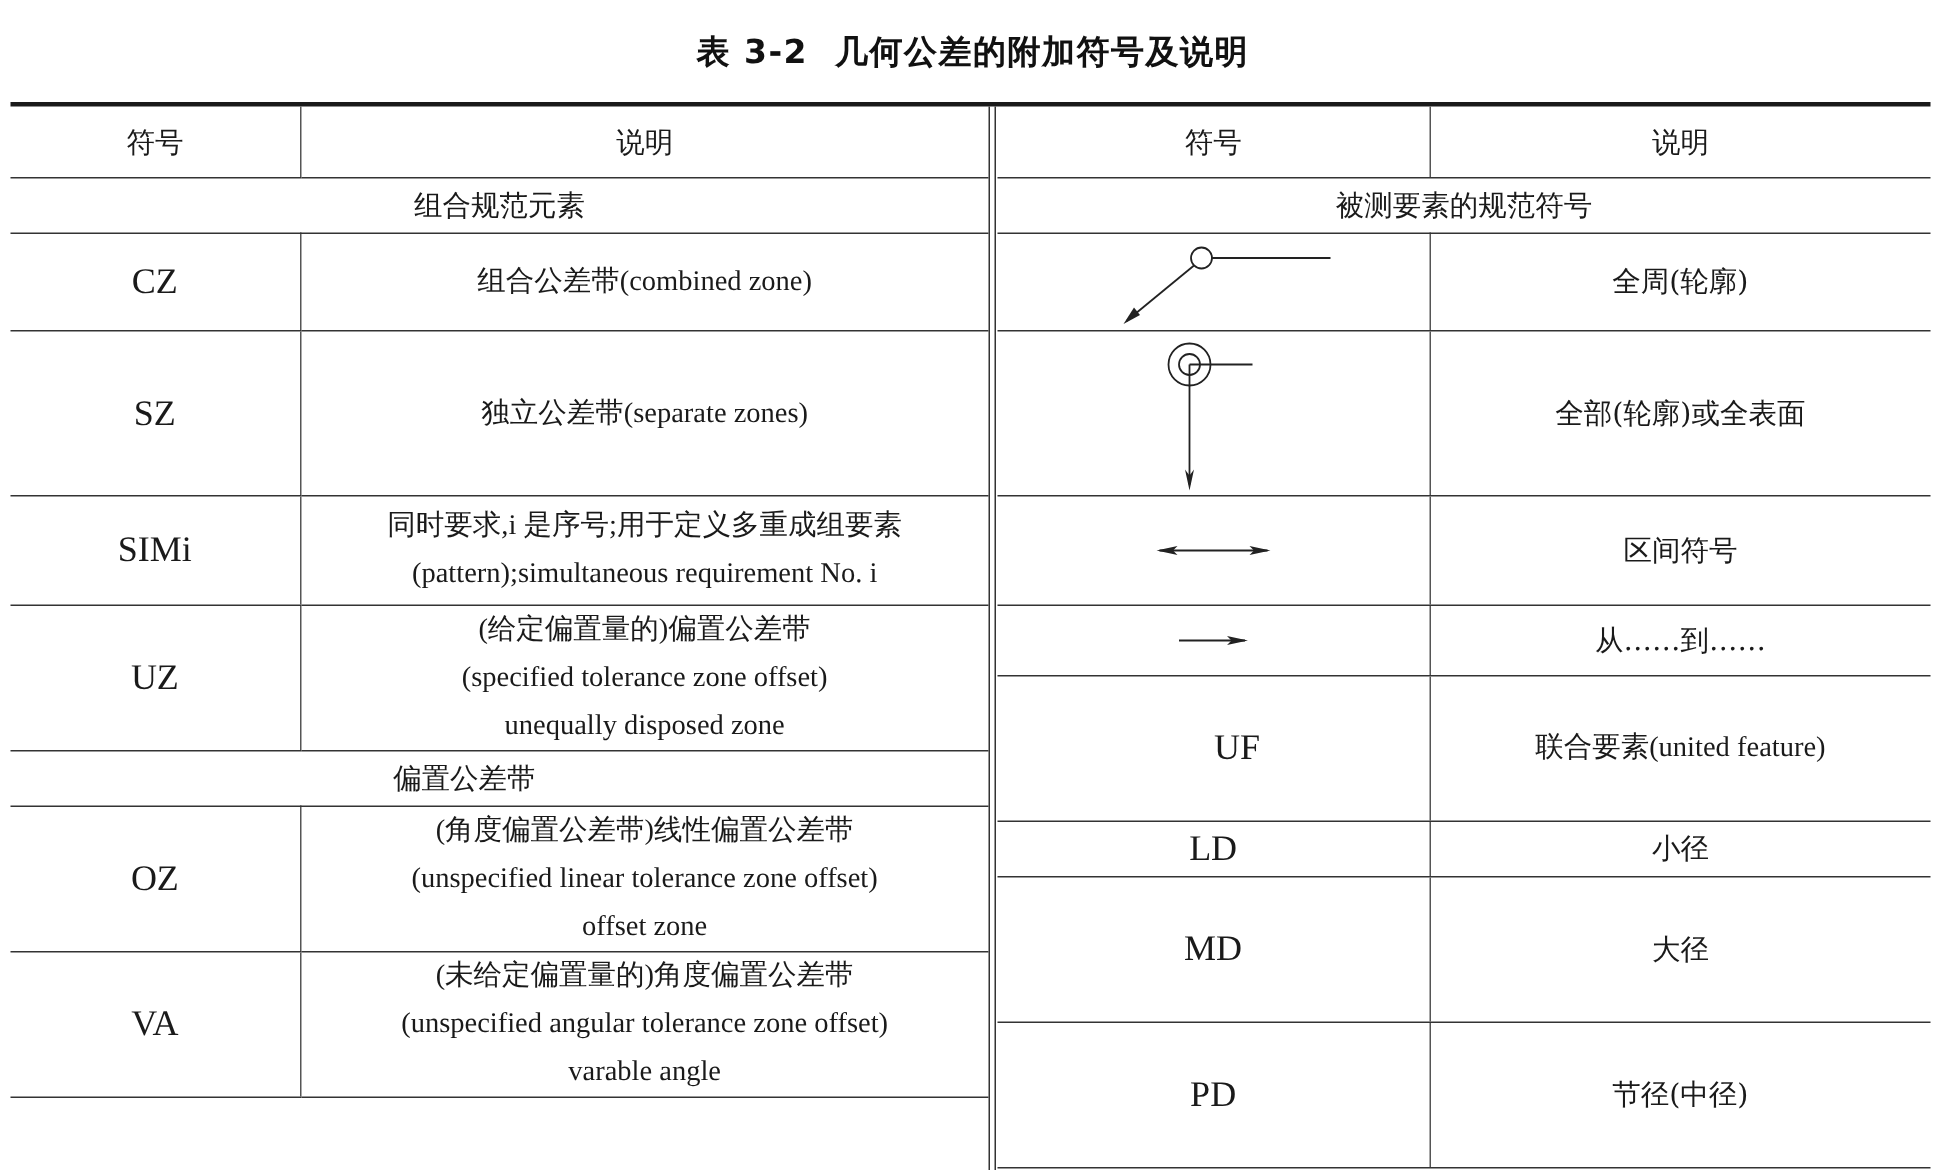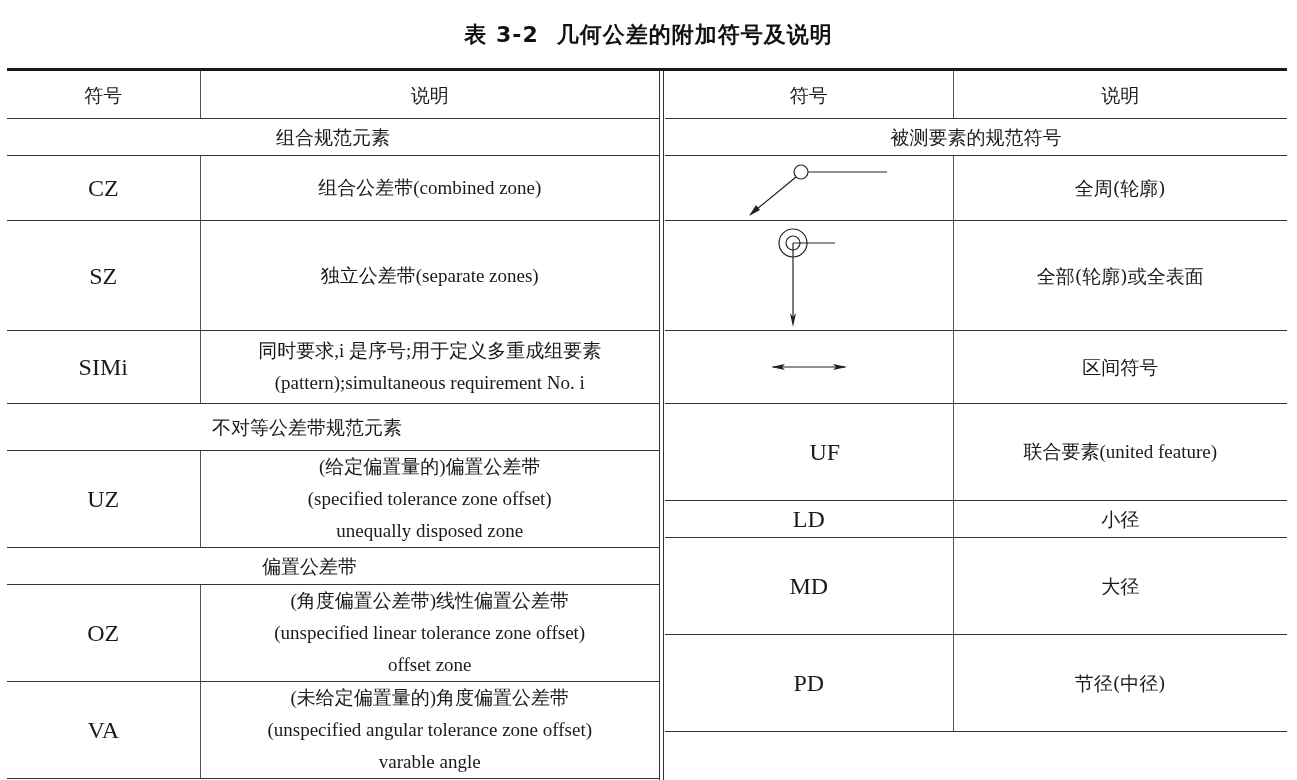--- a/index.html
+++ b/index.html
@@ -67,23 +67,20 @@
     <tr>
       <td class="sym" style="height:109px;">SZ</td>
       <td class="en">独立公差带(separate zones)</td>
     </tr>
     <tr>
       <td class="sym" style="height:72px;">SIMi</td>
       <td class="en">
         <div>同时要求,i 是序号;用于定义多重成组要素</div>
         <div>(pattern);simultaneous requirement No. i</div>
       </td>
-    </tr>
-    <tr>
-      <td colspan="2" style="height:46px; text-align:left; padding-left:205px;">不对等公差带规范元素</td>
     </tr>
     <tr>
       <td class="sym" style="height:96px;">UZ</td>
       <td class="en">
         <div>(给定偏置量的)偏置公差带</div>
         <div>(specified tolerance zone offset)</div>
         <div>unequally disposed zone</div>
       </td>
     </tr>
     <tr>
@@ -153,20 +150,29 @@
       <td style="height:72px;">
         <svg width="80" height="12" viewBox="0 0 80 12">
           <line x1="4" y1="6" x2="76" y2="6" stroke="#222" stroke-width="1.2"></line>
           <polygon points="2,6 16,3 13,6 16,9" fill="#222"></polygon>
           <polygon points="78,6 64,3 67,6 64,9" fill="#222"></polygon>
         </svg>
       </td>
       <td>区间符号</td>
     </tr>
     <tr>
+      <td style="height:46px;">
+        <svg width="50" height="12" viewBox="0 0 50 12">
+          <line x1="2" y1="6" x2="46" y2="6" stroke="#222" stroke-width="1.2"></line>
+          <polygon points="48,6 34,3 37,6 34,9" fill="#222"></polygon>
+        </svg>
+      </td>
+      <td>从……到……</td>
+    </tr>
+    <tr>
       <td class="sym" style="height:96px;padding-left:32px;">UF</td>
       <td class="en">联合要素(united feature)</td>
     </tr>
     <tr>
       <td class="sym" style="height:36px;">LD</td>
       <td>小径</td>
     </tr>
     <tr>
       <td class="sym" style="height:96px;">MD</td>
       <td>大径</td>

